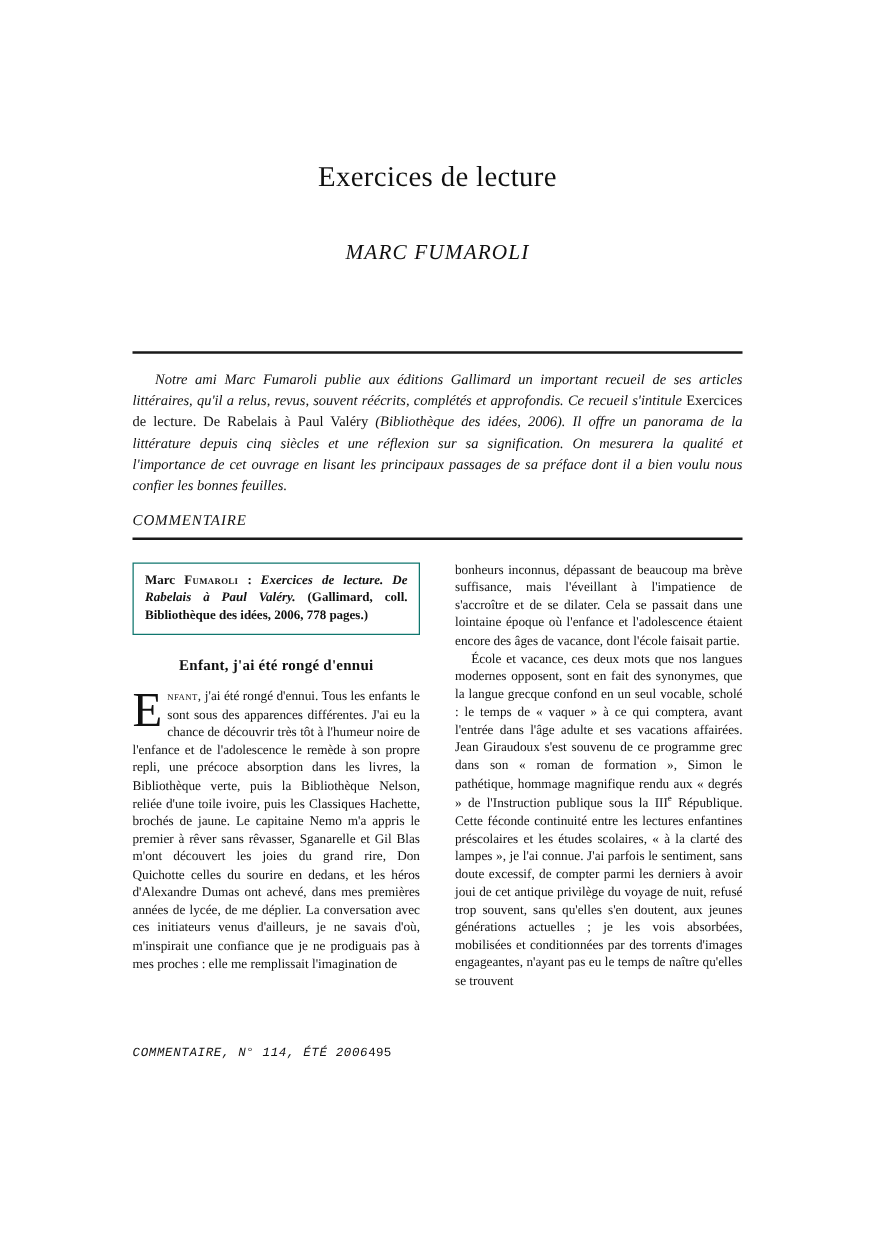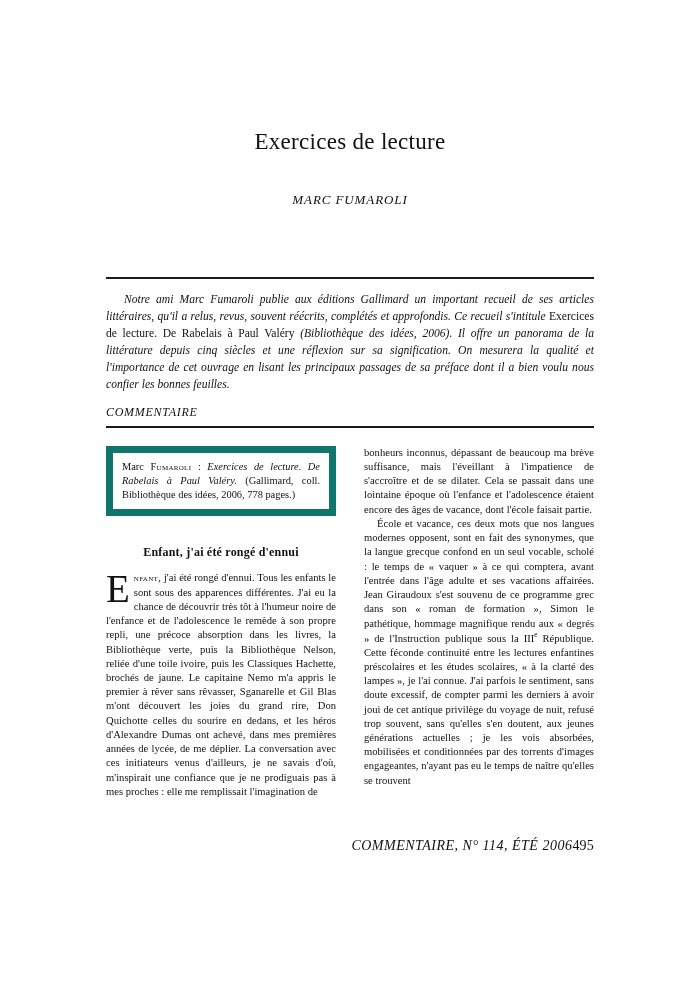--- a/index.html
+++ b/index.html
@@ -33,21 +33,21 @@
   .doc-title {
     font-size: 23px;
     font-weight: normal;
     letter-spacing: 0.3px;
     margin: 0;
     line-height: 1.2;
   }
   .doc-author {
     margin-top: 36px;
     font-style: italic;
-    font-size: 13px;
+    font-size: 17px;
     letter-spacing: 0.9px;
   }
 
   
   .rule-thick {
     border: 0;
     border-top: 2px solid #1a1a1a;
     margin: 0;
     width: 100%;
   }
@@ -85,26 +85,27 @@
   }
   .col {
     width: 230px;
     font-size: 10.6px;
     line-height: 1.345;
     text-align: justify;
   }
 
   
   .citation-box {
-    border: 7px solid #0f766e;
+    border: 1px solid #0f766e;
     padding: 7px 9px 7px 9px;
     font-size: 10.4px;
     line-height: 1.36;
     text-align: justify;
-    margin-bottom: 28px;
+    margin-bottom: 16px;
+    font-weight: bold;
   }
   .citation-box .sc {
     font-variant: small-caps;
     letter-spacing: 0.3px;
   }
   .citation-box .ital { font-style: italic; }
 
   .section-heading {
     text-align: center;
     font-weight: bold;
@@ -138,23 +139,24 @@
   .ital { }
   .sup { font-size: 0.68em; vertical-align: super; }
 
   
   .footer {
     position: absolute;
     left: 106px;
     right: 106px;
     top: 838px;
     display: flex;
-    justify-content: flex-end;
+    justify-content: flex-start;
     align-items: baseline;
-    font-size: 14px;
+    font-size: 10px;
+    font-family: Liberation Mono, monospace;
   }
   .footer-left {
     font-style: italic;
     letter-spacing: 0.5px;
   }
   .footer-right {
     font-style: normal;
     letter-spacing: 0.2px;
   }
 </style>

